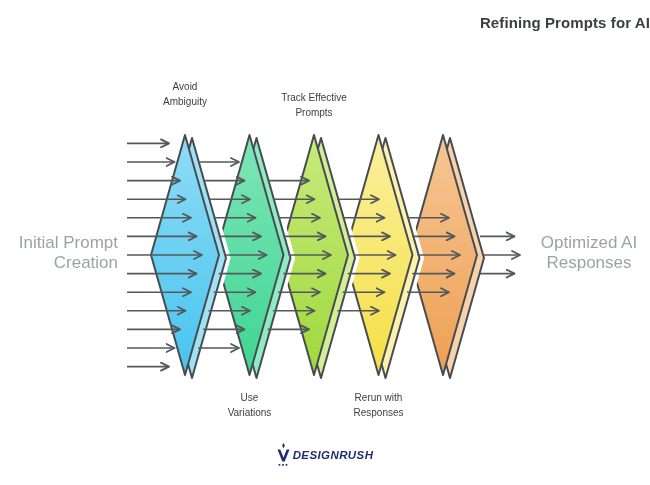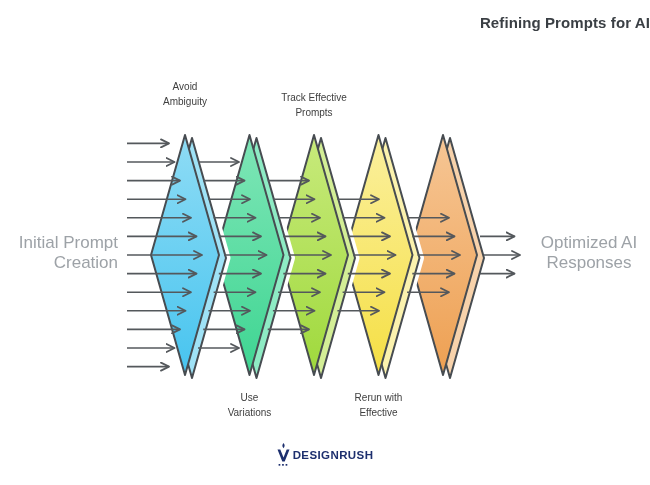--- a/index.html
+++ b/index.html
@@ -22,42 +22,42 @@
   .sl-4 { left:368px;   top:79px;  }
   .side-label {
     position:absolute; font-size:17px; line-height:20px;
     color:#9da2a7; white-space:pre-line;
   }
   #label-input  { left:10px;  top:233px; width:108px; text-align:right; }
   #label-output { left:533px; top:233px; width:112px; text-align:center;  }
   #diagram { position:absolute; left:0; top:0; }
   .footer {
     position:absolute; top:443px; left:0; right:0;
-    display:flex; justify-content:center; align-items:flex-start; gap:3px;
+    display:flex; justify-content:center; align-items:flex-start; gap:3px;font-style:italic;
   }
   .brand-text {
     font-size:11.5px; font-weight:bold; color:#1d2f6e;
     letter-spacing:0.4px; margin-top:6px;
   }
 </style>
 </head>
 <body>
 
 <div class="canvas">
 
   <div class="title">Refining Prompts for AI</div>
 
   <div class="stage-label sl-0">Avoid
 Ambiguity</div>
   <div class="stage-label sl-1">Use
 Variations</div>
   <div class="stage-label sl-2">Track Effective
 Prompts</div>
   <div class="stage-label sl-3">Rerun with
-Effective</div>
+Responses</div>
 
   <div class="side-label" id="label-input">Initial Prompt
 Creation</div>
   <div class="side-label" id="label-output">Optimized AI
 Responses</div>
 
   <svg id="diagram" width="650" height="485" viewBox="0 0 650 485">
       <defs>
         <linearGradient id="grad0" x1="0" y1="0" x2="0" y2="1">
           <stop offset="0%" stop-color="#8fdcf5"></stop>

